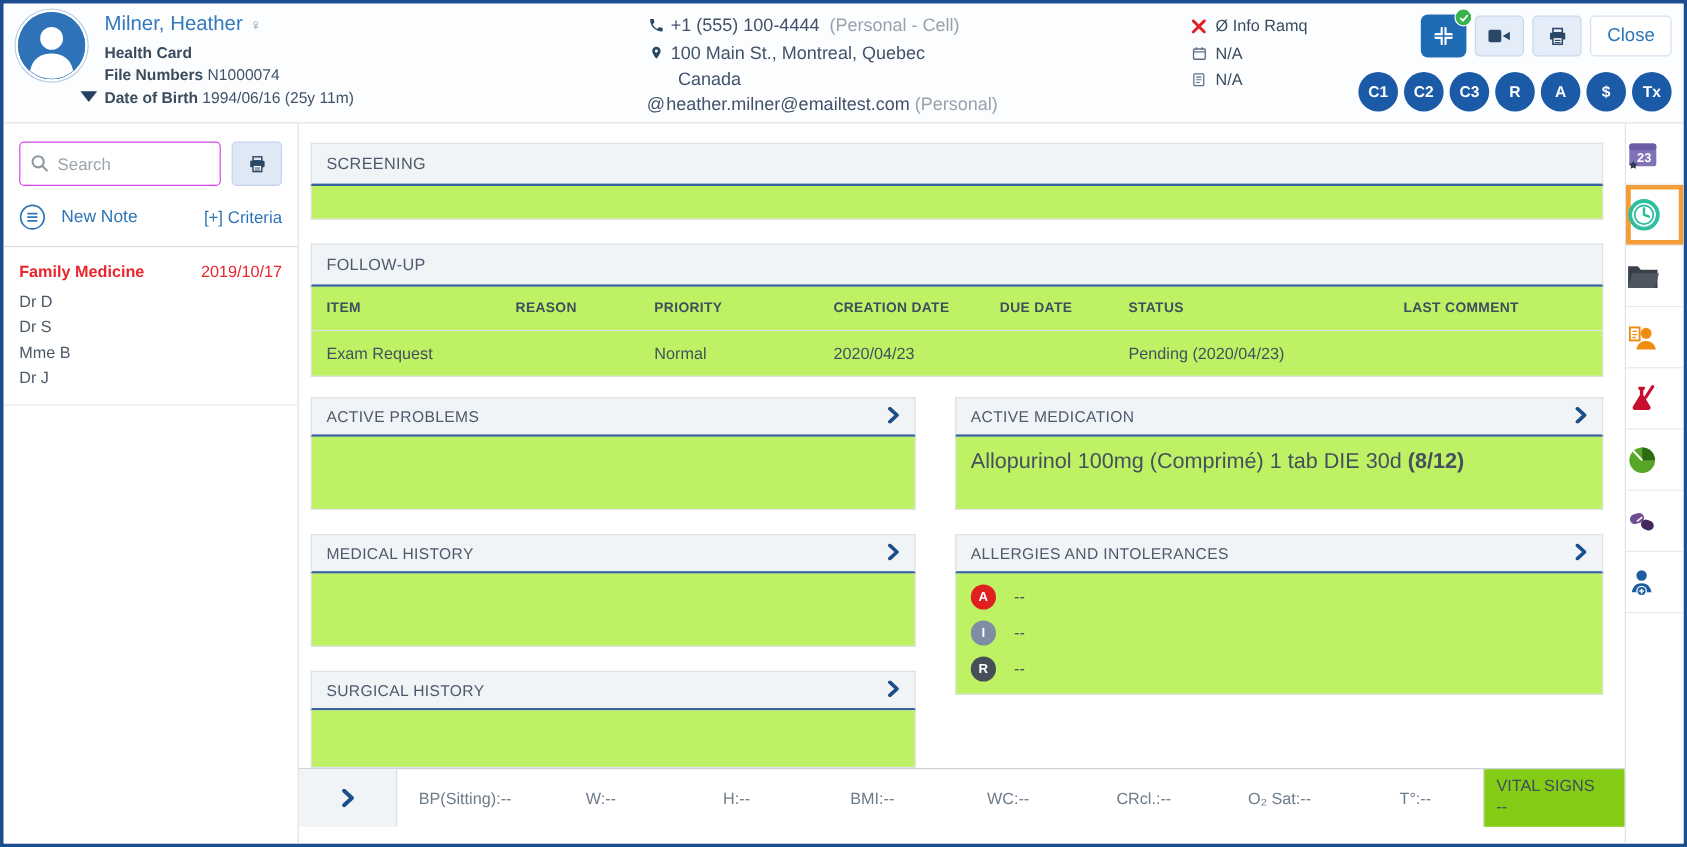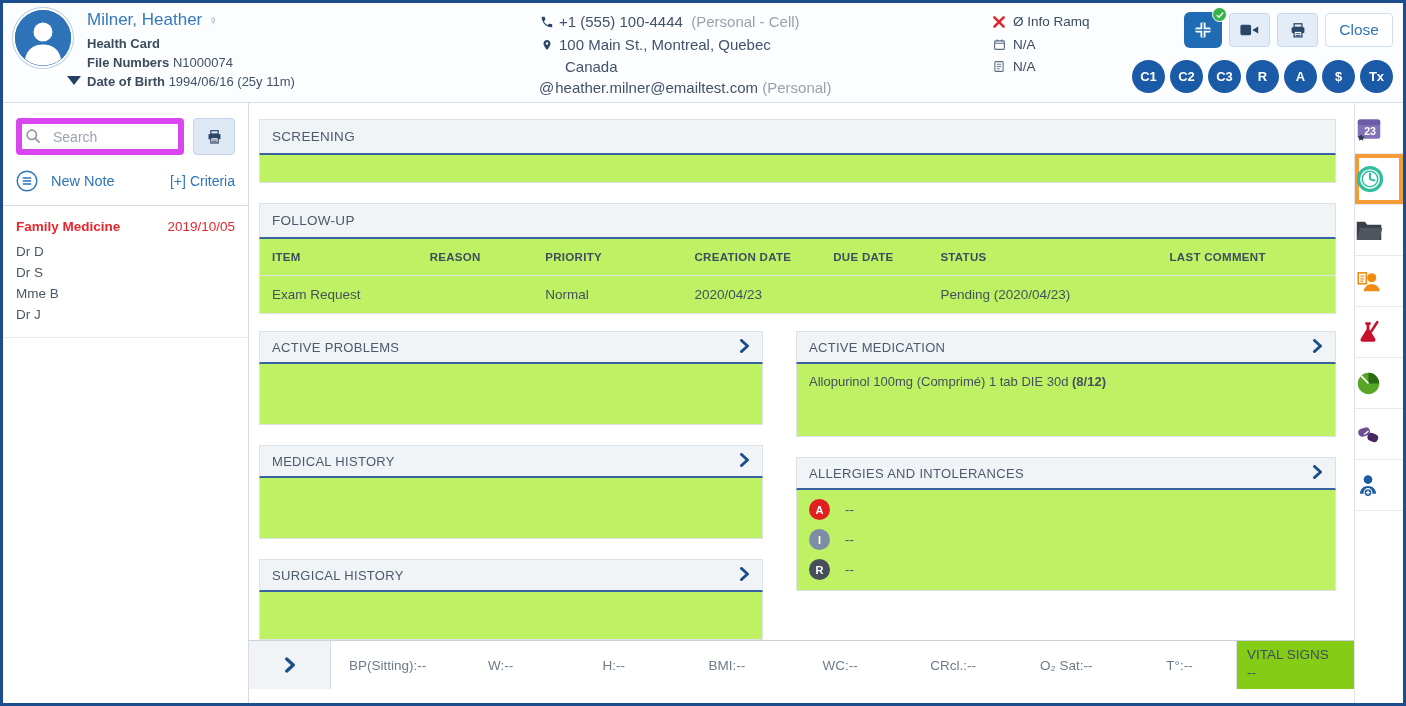--- a/index.html
+++ b/index.html
@@ -33,21 +33,21 @@
   .qbtn { width:33px; height:33px; border-radius:50%; background:#1a5aa6; border:none; color:#fff; font-size:13px; font-weight:600; cursor:pointer; font-family:inherit; }
 
   
   .body-row { flex:1; display:flex; min-height:0; }
 
   
   .sidebar { width:246px; flex:0 0 246px; border-right:1px solid #d8dce1; display:flex; flex-direction:column; background:#fff; }
   .s-top { padding:15px 13px 10px 13px; display:flex; gap:9px; }
   .search-wrap { flex:1; position:relative; }
   .search-wrap svg { position:absolute; left:9px; top:10px; }
-  .search-input { width:100%; height:37px; border:6px solid #d946ef; border-radius:4px; padding:0 8px 0 31px; font-size:14px; color:#42526b; font-family:inherit; outline:none; }
+  .search-input { width:100%; height:37px; border:1px solid #d946ef; border-radius:4px; padding:0 8px 0 31px; font-size:14px; color:#42526b; font-family:inherit; outline:none; }
   .search-input::placeholder { color:#9aa4af; }
   .print-sm { width:42px; height:37px; background:#dfe8f5; border:1px solid #c3d2e8; border-radius:4px; display:flex; align-items:center; justify-content:center; cursor:pointer; }
   .s-links { display:flex; align-items:center; padding:5px 13px 13px 13px; border-bottom:1px solid #d8dce1; }
   .newnote-lbl { color:#2e75b6; font-size:14.5px; margin-left:13px; cursor:pointer; }
   .criteria { margin-left:auto; color:#2e75b6; font-size:14px; cursor:pointer; }
   .criteria .bk { margin-right:4px; }
   .note-block { padding:13px 13px 12px 13px; border-bottom:1px solid #e6e9ec; cursor:pointer; }
   .note-head { display:flex; justify-content:space-between; font-size:13.5px; color:#e8262d; }
   .note-title { font-weight:bold; }
   .entries { margin-top:7px; font-size:13.5px; color:#4b5866; line-height:21px; }
@@ -58,21 +58,21 @@
   .panel-h .chev { margin-left:auto; }
   .panel-body { border:1px solid #dde2e8; border-top:none; background:#bef264; }
   .screen-body { height:28px; }
   .followup { margin-top:20px; }
   .fu-row-head { display:grid; grid-template-columns:15% 11% 14.2% 13.2% 10.2% 21.8% 1fr; padding:12px 12px; border-bottom:1px solid #e2e6ea; font-weight:bold; font-size:11.5px; color:#3f4d5e; letter-spacing:.3px; }
   .fu-row { display:grid; grid-template-columns:15% 11% 14.2% 13.2% 10.2% 21.8% 1fr; padding:11px 12px; font-size:13.5px; color:#45505c; }
   .cols { display:grid; grid-template-columns:504px 1fr; column-gap:33px; margin-top:17px; align-items:start; }
   .col { display:flex; flex-direction:column; gap:20px; }
   .sub-h { height:33px; font-size:13px; }
   .ap-body { height:61px; }
-  .am-body { height:73px; padding:10px 12px; font-size:13px; color:#45505c; }
+  .am-body { height:61px; padding:10px 12px; font-size:18px; color:#45505c; }
   .mh-body { height:61px; }
   .sh-body { height:48px; }
   .al-body { padding:9px 12px 10px; }
   .al-row { display:flex; align-items:center; margin-bottom:9px; }
   .al-row:last-child { margin-bottom:0; }
   .al-badge { width:21px; height:21px; border-radius:50%; color:#fff; font-size:11px; font-weight:bold; display:inline-flex; align-items:center; justify-content:center; }
   .al-val { margin-left:15px; color:#45505c; font-size:13.5px; }
   .bold { font-weight:bold; }
 
   
@@ -199,21 +199,21 @@
         <svg width="22" height="22" viewBox="0 0 22 22">
             <circle cx="11" cy="11" r="9.8" fill="none" stroke="#2e75b6" stroke-width="1.4"></circle>
             <path d="M6.8 8h8.4M6.8 11h8.4M6.8 14h8.4" stroke="#2e75b6" stroke-width="1.4"></path>
           </svg>
         <span class="newnote-lbl">New Note</span>
         <span class="criteria"><span class="bk">[+]</span><span>Criteria</span></span>
       </div>
       <div class="note-block">
         <div class="note-head">
           <span class="note-title">Family Medicine</span>
-          <span>2019/10/05</span>
+          <span>2019/10/17</span>
         </div>
         <div class="entries">
             <div class="entry">Dr D</div>
             <div class="entry">Dr S</div>
             <div class="entry">Mme B</div>
             <div class="entry">Dr J</div>
           </div>
       </div>
     </div>
 

